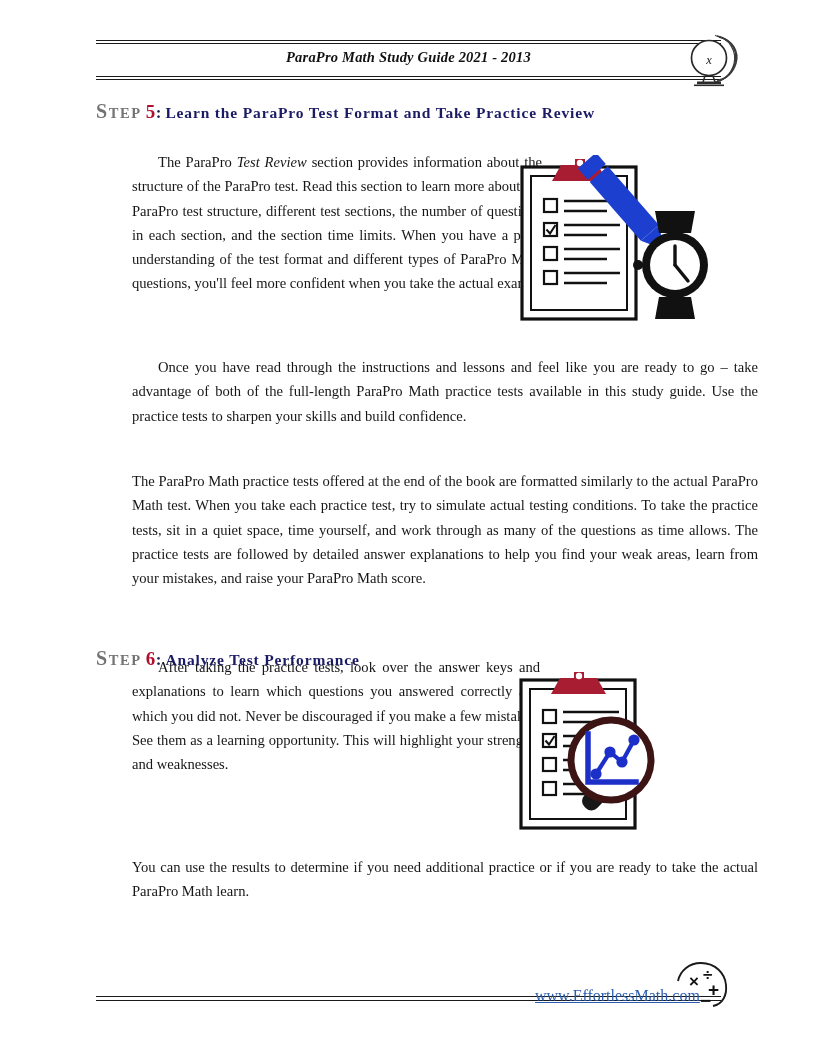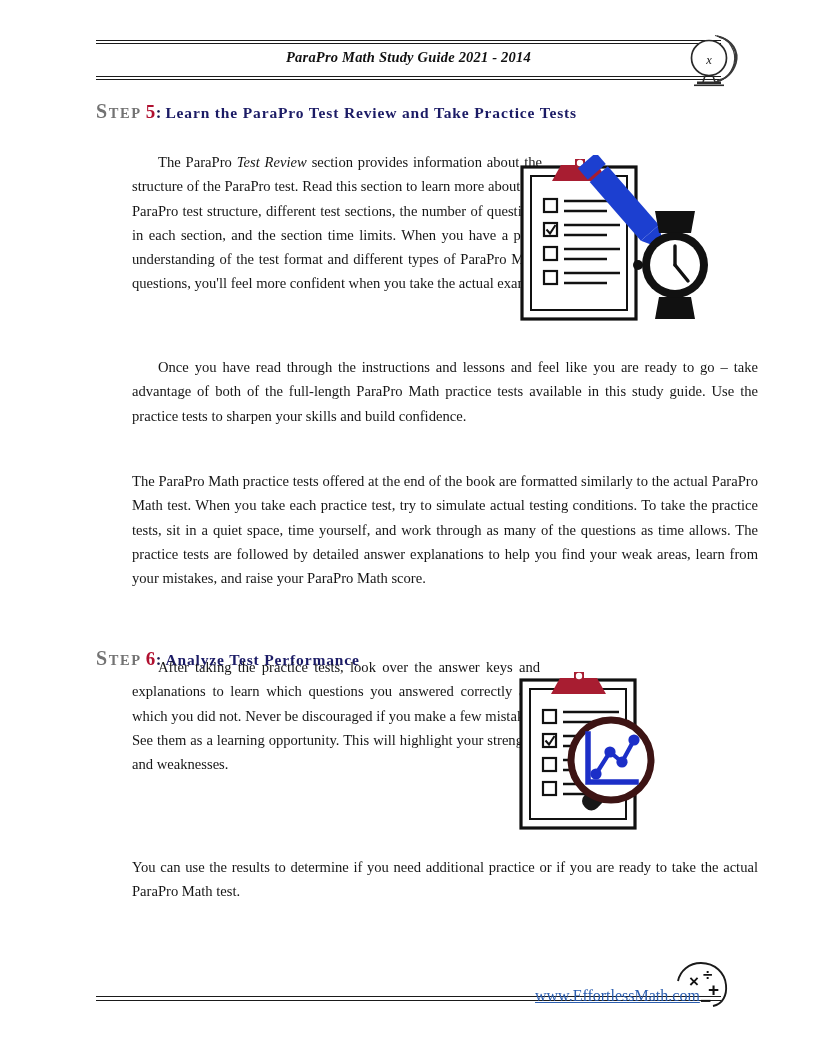--- a/index.html
+++ b/index.html
@@ -179,42 +179,42 @@
     height: 52px;
   }
 </style>
 </head>
 <body>
 
 <div class="page">
 
   <div class="header">
     <div class="rule-double-top"></div>
-    <div class="header-title">ParaPro Math Study Guide 2021 - 2014</div>
+    <div class="header-title">ParaPro Math Study Guide 2021 - 2013</div>
     <div class="rule-double-bottom"></div>
   </div>
 
   <div class="globe-logo">
     <svg viewBox="0 0 62 58" width="62" height="58" xmlns="http://www.w3.org/2000/svg">
 
       <path d="M36 5 C50 8, 56 20, 53 31 C50 41, 43 47, 36 48" fill="none" stroke="#3a3a3a" stroke-width="1.6"></path>
       <path d="M34 4 C49 7, 55 20, 52 31 C49 42, 41 48, 34 49" fill="none" stroke="#3a3a3a" stroke-width="1.4"></path>
       <path d="M32 3.5 C47 6, 54 20, 51 32 C48 43, 40 49, 32 50" fill="none" stroke="#3a3a3a" stroke-width="1.2"></path>
 
       <circle cx="26" cy="26" r="17.5" fill="#ffffff" stroke="#2a2a2a" stroke-width="1.7"></circle>
       <text x="26" y="31.5" text-anchor="middle" font-family="Liberation Serif, serif" font-style="italic" font-size="12.5" fill="#1a1a1a">x</text>
 
       <path d="M22 44 L20 50 M30 44 L32 50" stroke="#2a2a2a" stroke-width="1.5" fill="none"></path>
       <rect x="14" y="49.5" width="24" height="2.6" fill="#2a2a2a"></rect>
       <rect x="11" y="52.5" width="30" height="1.6" fill="#2a2a2a"></rect>
     </svg>
   </div>
 
   <div class="step-heading" id="step5-heading">
-    <span class="sc-step"><span class="cap">S</span>TEP</span><span>&nbsp;</span><span class="sc-num">5</span><span class="sc-colon">:</span><span>&nbsp;</span><span class="sc-title">Learn the ParaPro Test Review and Take Practice Tests</span>
+    <span class="sc-step"><span class="cap">S</span>TEP</span><span>&nbsp;</span><span class="sc-num">5</span><span class="sc-colon">:</span><span>&nbsp;</span><span class="sc-title">Learn the ParaPro Test Format and Take Practice Review</span>
   </div>
 
   <div class="para" id="para-1"><span class="indent"></span><span>The ParaPro </span><i>Test Review</i><span> section provides information about the structure of the ParaPro test. Read this section to learn more about the ParaPro test structure, different test sections, the number of questions in each section, and the section time limits. When you have a prior understanding of the test format and different types of ParaPro Math questions, you'll feel more confident when you take the actual exam.</span></div>
 
   <div class="illus-1">
     <svg viewBox="0 0 196 170" width="196" height="170" xmlns="http://www.w3.org/2000/svg">
 
       <rect x="3" y="12" width="114" height="152" fill="#ffffff" stroke="#111111" stroke-width="3.2"></rect>
       <rect x="12" y="21" width="96" height="134" fill="#ffffff" stroke="#111111" stroke-width="2"></rect>
 
@@ -300,21 +300,21 @@
 
       <path d="M70 66 L70 114 L118 114" fill="none" stroke="#1c2fc8" stroke-width="5.5" stroke-linecap="square"></path>
       <polyline points="78,106 92,84 104,94 116,72" fill="none" stroke="#1c2fc8" stroke-width="4.2" stroke-linejoin="round"></polyline>
       <circle cx="78" cy="106" r="5.6" fill="#1c2fc8"></circle>
       <circle cx="92" cy="84" r="5.6" fill="#1c2fc8"></circle>
       <circle cx="104" cy="94" r="5.6" fill="#1c2fc8"></circle>
       <circle cx="116" cy="72" r="5.6" fill="#1c2fc8"></circle>
     </svg>
   </div>
 
-  <div class="para" id="para-5">You can use the results to determine if you need additional practice or if you are ready to take the actual ParaPro Math test.</div>
+  <div class="para" id="para-5">You can use the results to determine if you need additional practice or if you are ready to take the actual ParaPro Math learn.</div>
 
   <div class="footer">
     <div class="rule-double"></div>
   </div>
 
   <a class="footer-link" href="#">www.EffortlessMath.com</a>
 
   <div class="math-logo">
     <svg viewBox="0 0 56 52" width="56" height="52" xmlns="http://www.w3.org/2000/svg">
       <path d="M40 47 C50 45, 54 36, 53 26 C52 14, 42 4, 28 4 C16 4, 7 12, 5 22" fill="none" stroke="#1a1a1a" stroke-width="1.9"></path>

